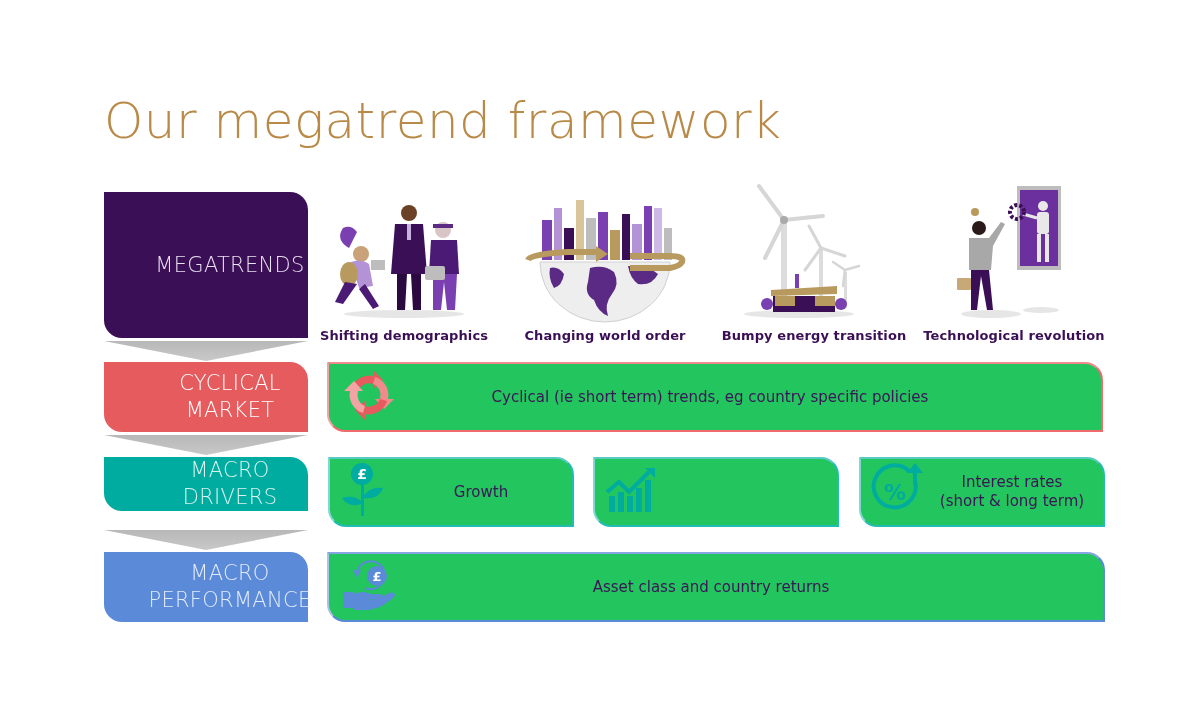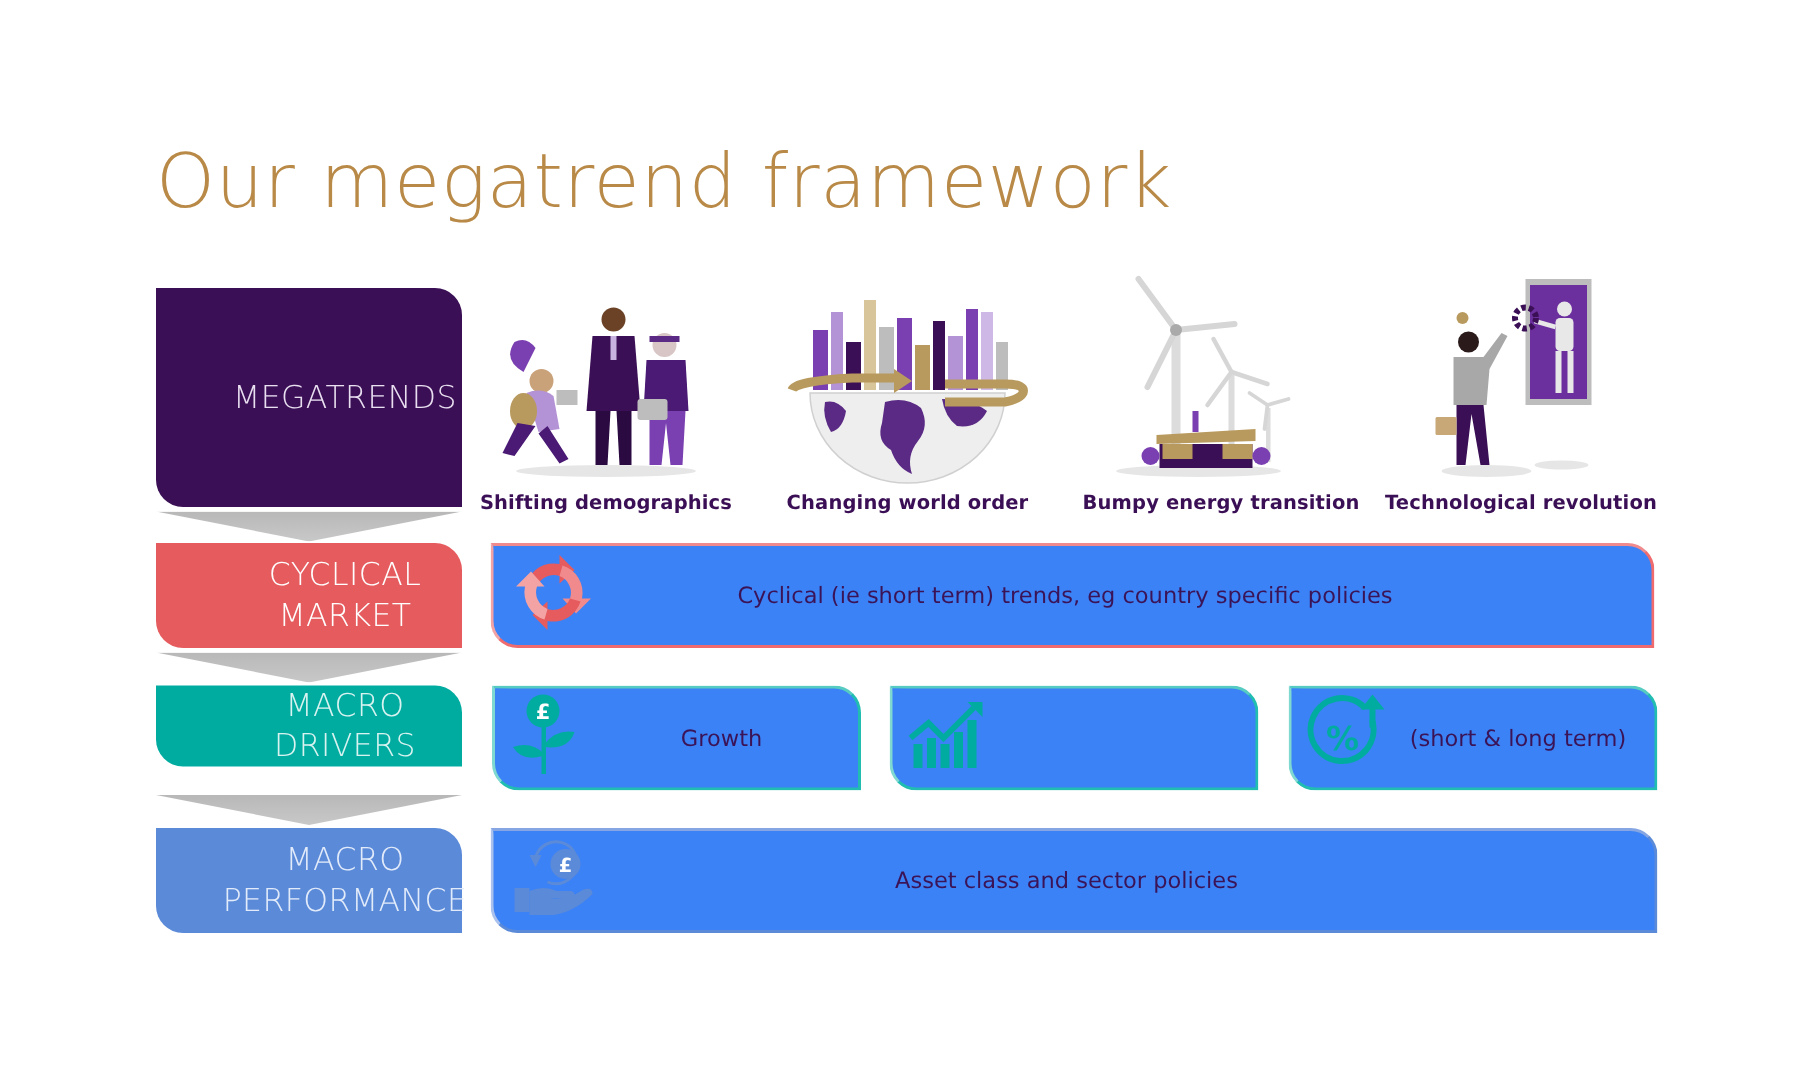--- a/index.html
+++ b/index.html
@@ -36,21 +36,21 @@
   
   .mt-item { position: absolute; top: 178px; width: 190px; height: 165px; }
   .mt-item svg { position: absolute; left: 0; top: 0; }
   .mt-caption {
     position: absolute; bottom: 0; left: 0; right: 0; text-align: center;
     font-size: 13px; font-weight: bold; color: #3b0f55; letter-spacing: 0.1px;
   }
 
   
   .panel {
-    position: absolute; background: #3b82f6;
+    position: absolute; background: #22c55e;
     border-radius: 0 18px 0 18px;
     display: flex; align-items: center;
   }
   .panel-cyc { left: 327px; top: 362px; width: 776px; height: 70px; border: 2px solid #ef6b6e; border-left-color:#f4a3a4; border-top-color:#f08a8c; }
   .panel-mac { top: 457px; width: 246px; height: 70px; border: 2px solid #22bdb1; border-left-color:#7fd9d1; border-top-color:#55cbc1; }
   .panel-mkt { left: 327px; top: 552px; width: 778px; height: 70px; border: 2px solid #5b8ad8; border-left-color:#a9c1ec; border-top-color:#86a6e3; }
 
   .panel .icon { position: absolute; left: 10px; top: 50%; transform: translateY(-50%); }
   .panel-text { width: 100%; text-align: center; font-size: 15px; color: #3b1457; line-height: 19px; }
   .panel-cyc .panel-text, .panel-mkt .panel-text { padding-right: 10px; }
@@ -245,29 +245,30 @@
 <div class="panel panel-mac" style="left:859px">
   <span class="icon">
     <svg width="58" height="54" viewBox="0 0 58 54">
       <path d="M44 18 A21 21 0 1 1 38 8" stroke="#00aca0" stroke-width="4" fill="none" stroke-linecap="round"></path>
       <line x1="44" y1="22" x2="44" y2="6" stroke="#00aca0" stroke-width="4"></line>
       <polygon points="36,10 44,0 52,10" fill="#00aca0"></polygon>
       <text x="24" y="37" text-anchor="middle" font-size="22" font-weight="bold" fill="#00aca0" font-family="DejaVu Sans, sans-serif">%</text>
     </svg>
   </span>
   <div class="panel-text">
+    <div>Interest rates</div>
     <div>(short &amp; long term)</div>
   </div>
 </div>
 
 <div class="panel panel-mkt">
   <span class="icon">
     <svg width="62" height="54" viewBox="0 0 62 54">
       <path d="M18 14 A14 14 0 1 1 26 30" stroke="#5b8ad8" stroke-width="2" fill="none"></path>
       <polygon points="14,12 22,12 18,20" fill="#5b8ad8"></polygon>
       <circle cx="38" cy="18" r="10" fill="#5b8ad8"></circle>
       <text x="38" y="23" text-anchor="middle" font-size="13" font-weight="bold" fill="#fff" font-family="DejaVu Sans, sans-serif">£</text>
       <rect x="4" y="34" width="10" height="16" fill="#5b8ad8"></rect>
       <path d="M14 36 q10 -4 18 0 h10 q4 2 0 5 h-14 q10 2 22 -6 q6 -2 6 3 q-12 12 -26 14 h-16 z" fill="#5b8ad8"></path>
     </svg>
   </span>
-  <div class="panel-text">Asset class and sector policies</div>
+  <div class="panel-text">Asset class and country returns</div>
 </div>
 
 </body></html>

